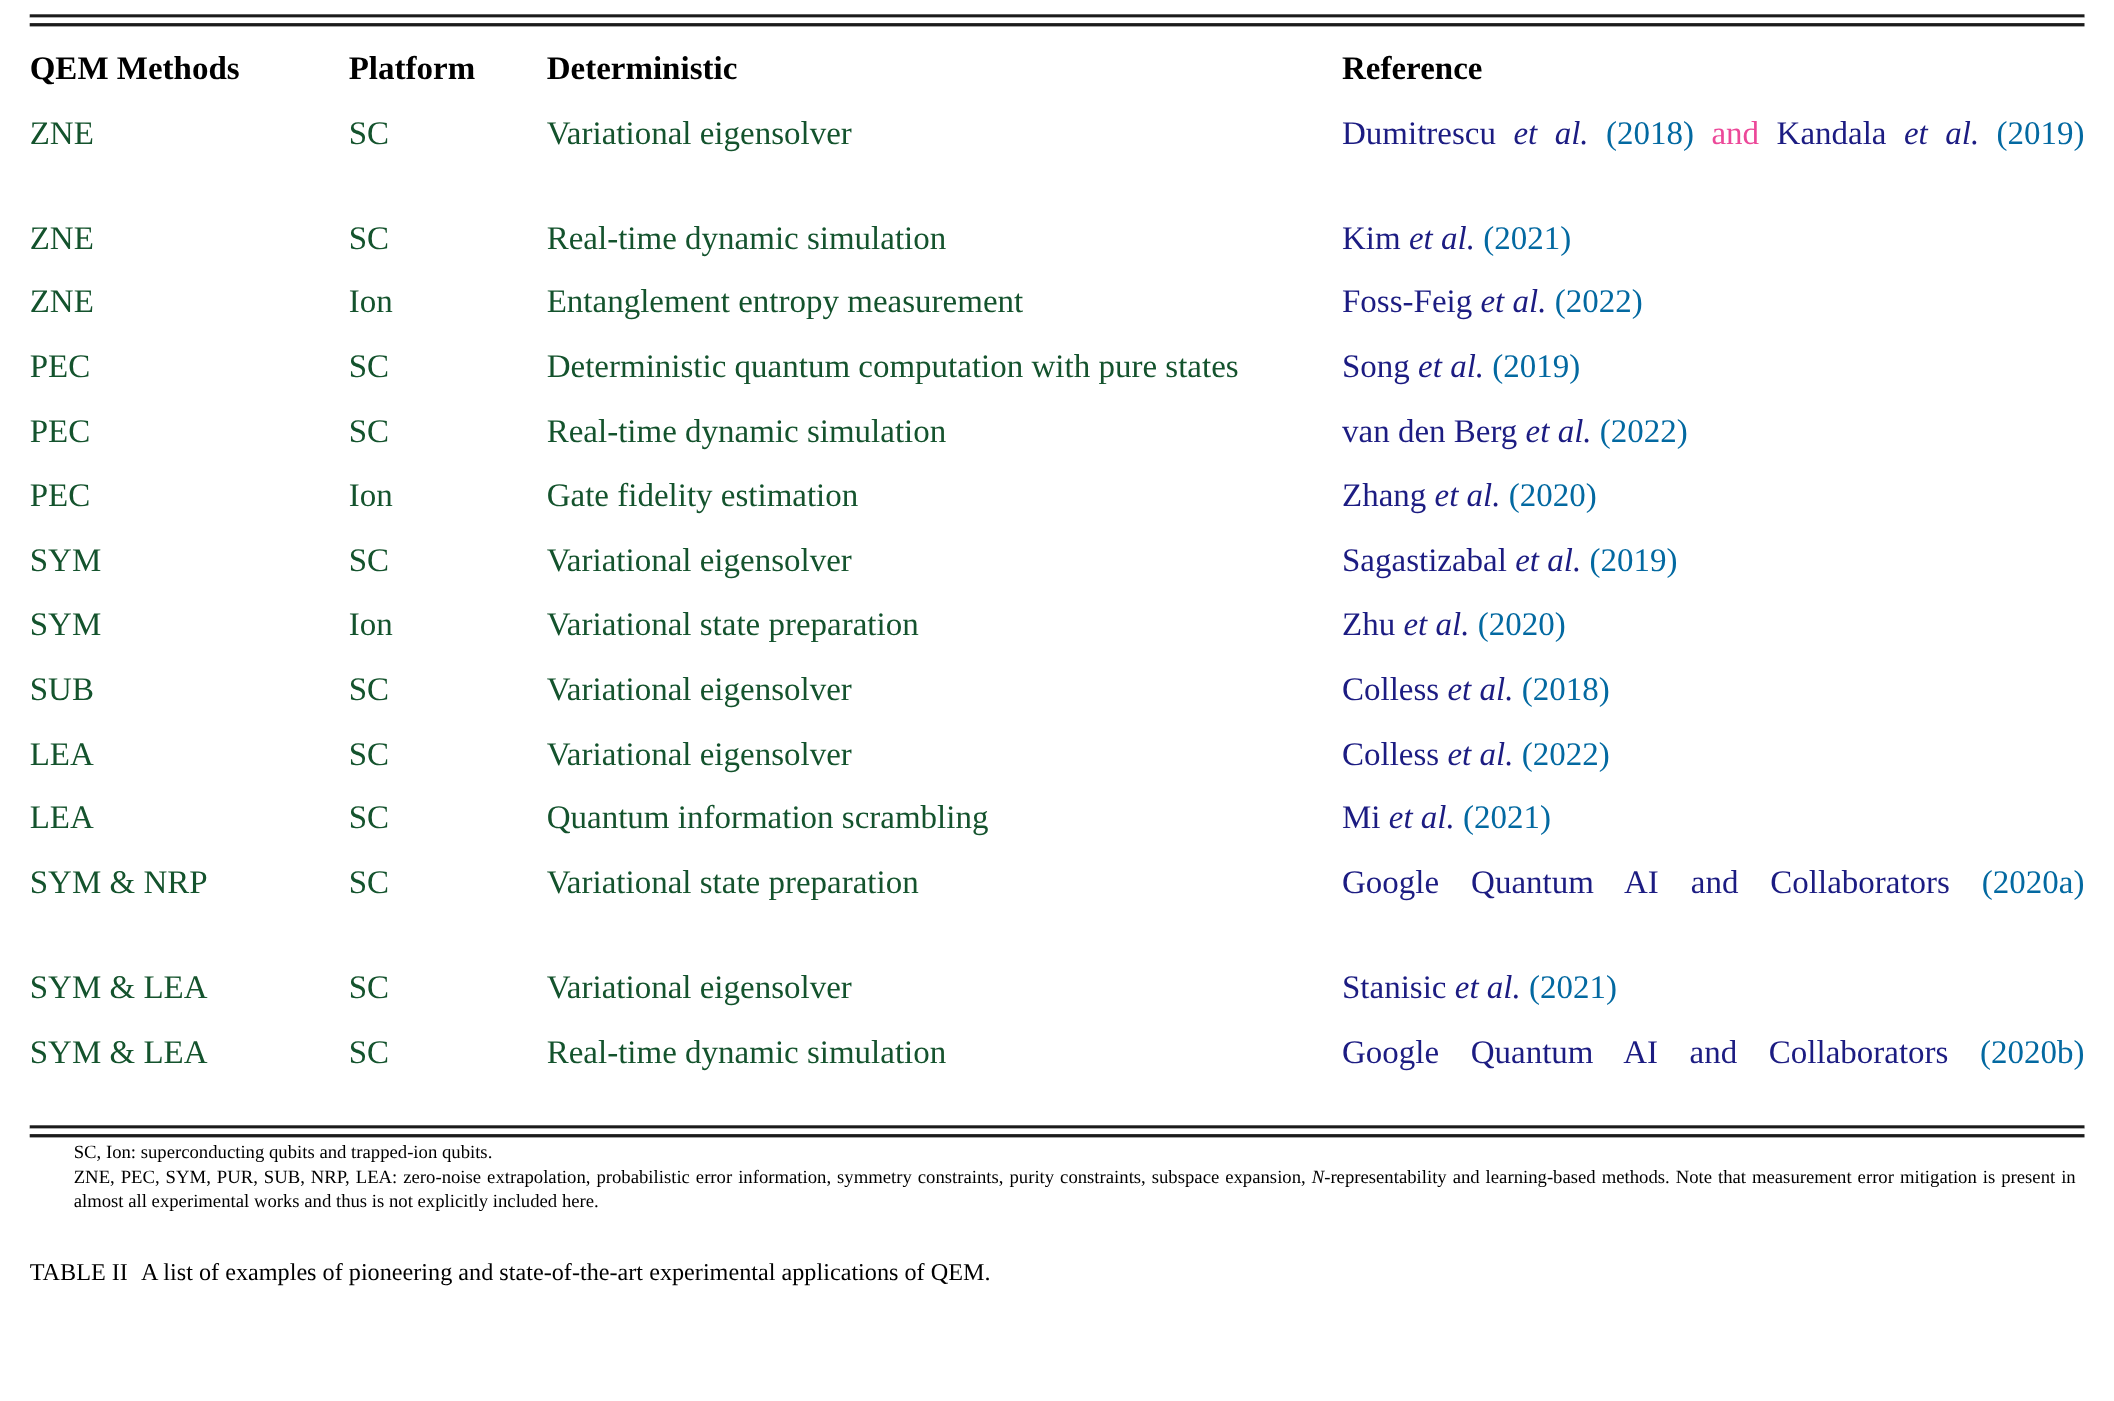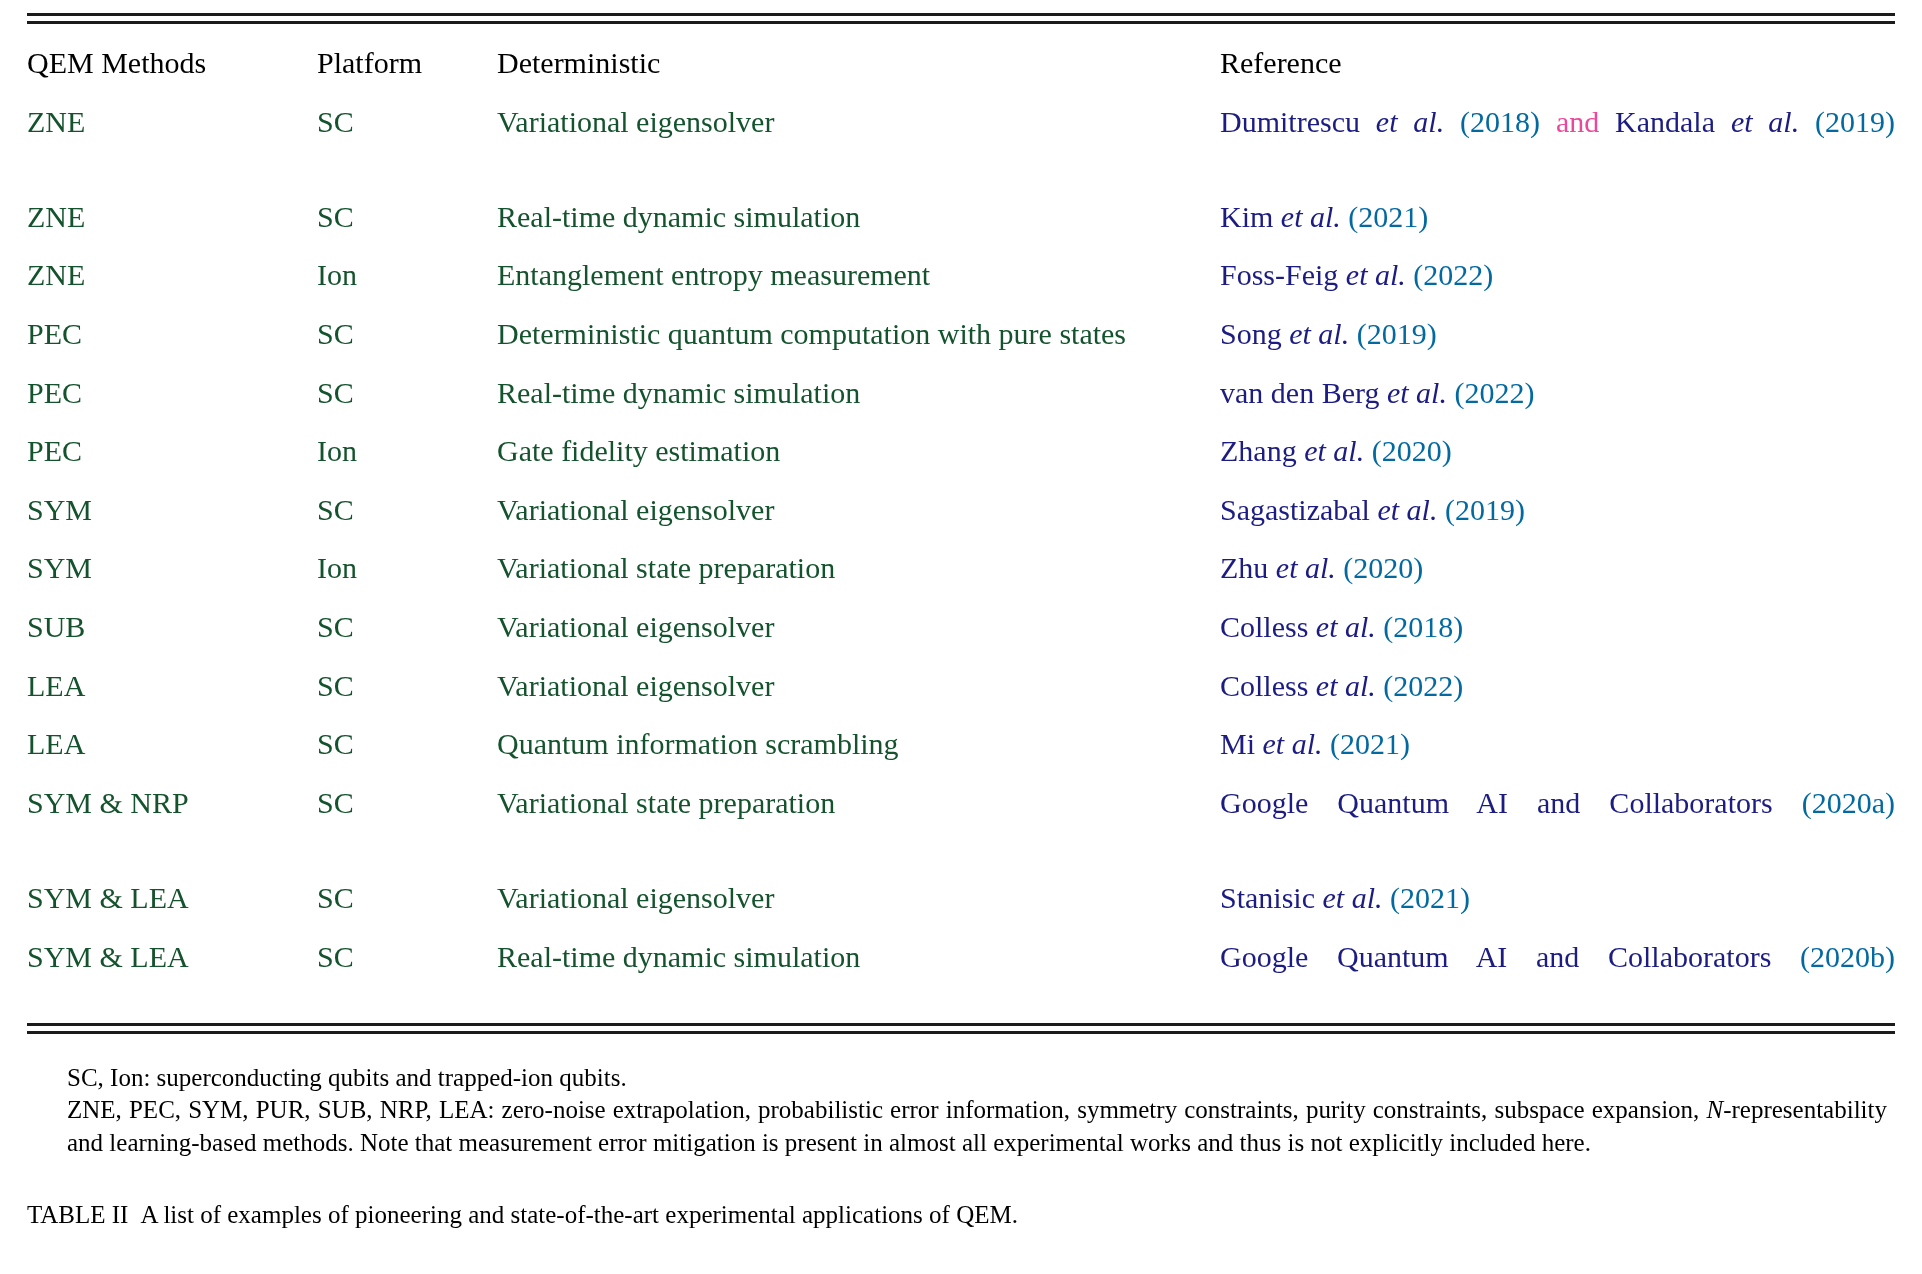--- a/index.html
+++ b/index.html
@@ -57,20 +57,21 @@
     text-align: left;
     vertical-align: top;
     padding: 0;
     font-weight: normal;
     line-height: 1.22;
   }
   table.qem thead th {
     padding-top: 21px;
     padding-bottom: 8px;
     font-size: 30px;
+    font-weight: bold;
   }
   table.qem tbody td {
     padding-top: 11px;
     padding-bottom: 11px;
   }
   table.qem tbody tr.first-row td { padding-top: 14px; }
 
   .cell-method, .cell-platform, .cell-app {
     color: #14532d;
     white-space: nowrap;
@@ -90,39 +91,39 @@
     text-align: justify;
   }
   .cell-ref.justify-block::after {
     content: "";
     display: inline-block;
     width: 100%;
   }
 
   
   .footnotes {
-    margin-top: 28px;
+    margin-top: 3px;
     padding-left: 40px;
     padding-right: 8px;
-    font-size: 25px;
+    font-size: 17px;
     line-height: 1.30;
     color: #000000;
   }
   .footnotes p {
     margin: 0;
     text-align: justify;
     text-justify: inter-word;
   }
   .footnotes p.fn-1 { white-space: nowrap; }
   .footnotes em { font-style: italic; }
 
   
   .caption {
     margin-top: 40px;
-    font-size: 25px;
+    font-size: 22px;
     line-height: 1.25;
     color: #000000;
   }
   .caption .cap-label { margin-right: 12px; }
 </style>
 </head>
 <body>
 
 <div class="page">
 

